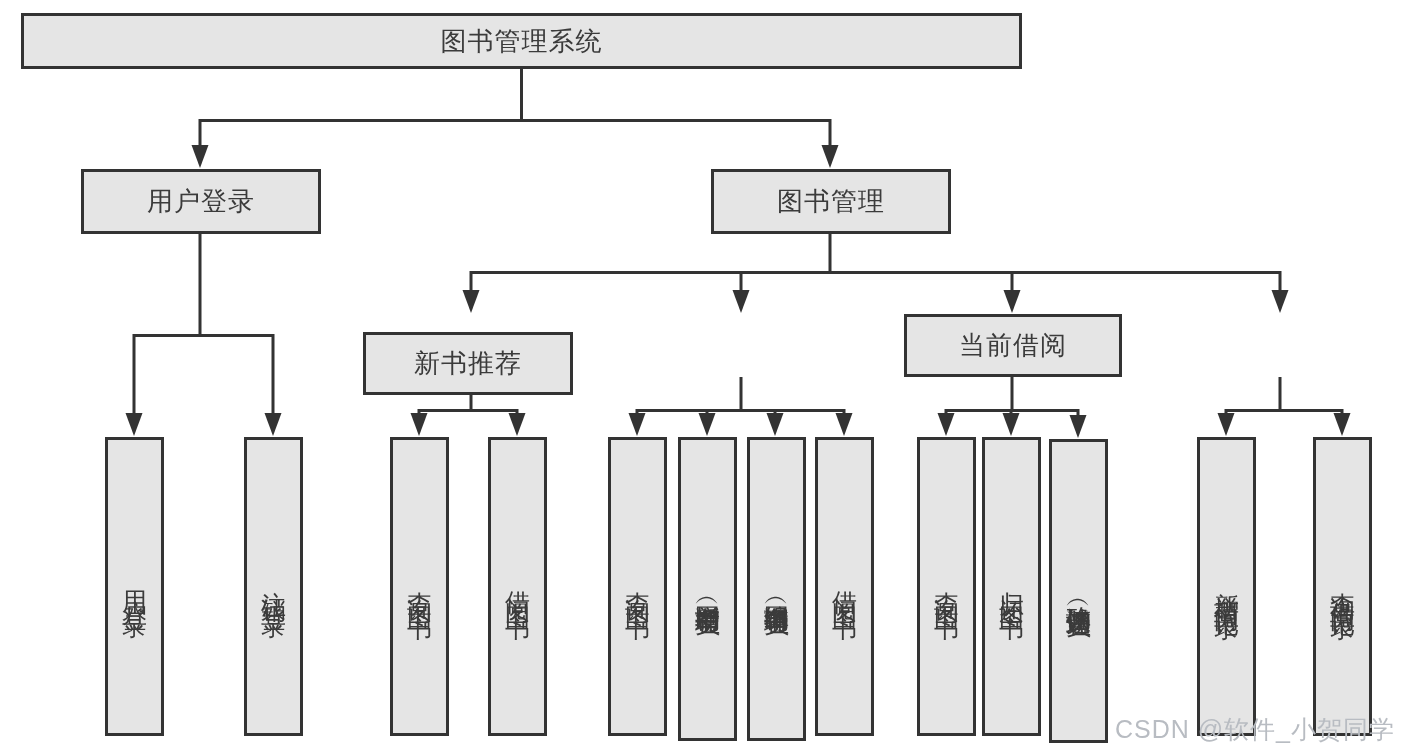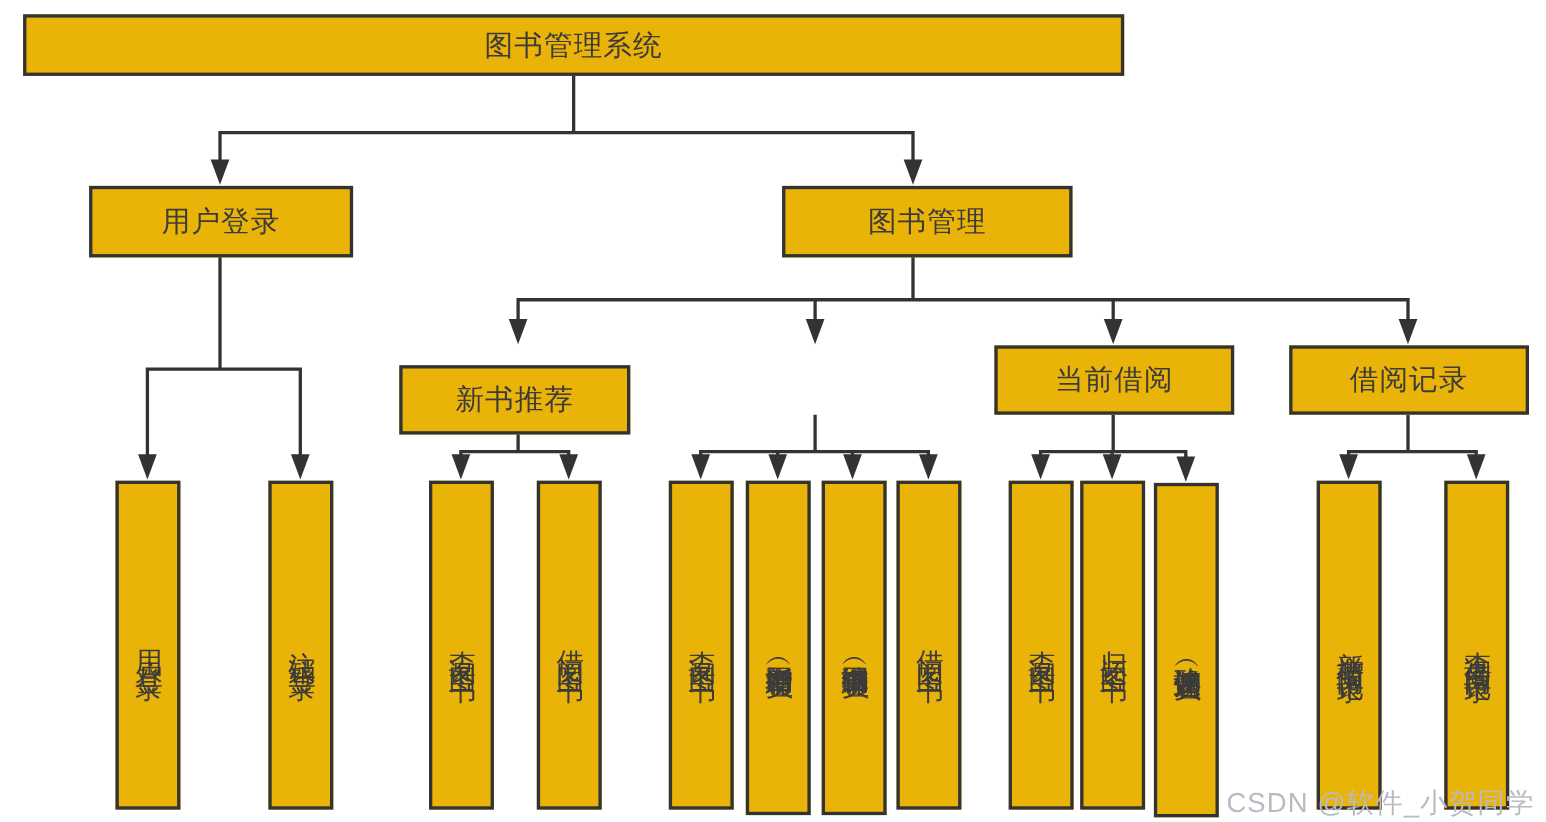--- a/index.html
+++ b/index.html
@@ -19,21 +19,21 @@
   .connectors {
     position: absolute;
     left: 0;
     top: 0;
     z-index: 1;
   }
   .box {
     position: absolute;
     box-sizing: border-box;
     border: 3px solid #333333;
-    background: #eab308;
+    background: #e5e5e5;
     display: flex;
     align-items: center;
     justify-content: center;
     z-index: 2;
   }
   .hlabel {
     font-size: 26px;
     letter-spacing: 1px;
     color: #3b3b3b;
     white-space: nowrap;
@@ -98,32 +98,29 @@
     </g>
   </svg>
 
   <div class="box" style="left:21px; top:13px; width:1001px; height:56px;">
     <span class="hlabel">图书管理系统</span>
   </div>
 
   <div class="box" style="left:81px; top:169px; width:240px; height:65px;">
     <span class="hlabel">用户登录</span>
   </div>
-  <div class="box" style="left:711px; top:169px; width:264px; height:65px;">
+  <div class="box" style="left:711px; top:169px; width:240px; height:65px;">
     <span class="hlabel">图书管理</span>
   </div>
 
   <div class="box" style="left:363px; top:332px; width:210px; height:63px;">
     <span class="hlabel">新书推荐</span>
   </div>
   <div class="box" style="left:904px; top:314px; width:218px; height:63px;">
     <span class="hlabel">当前借阅</span>
-  </div>
-  <div class="box" style="left:1172px; top:314px; width:218px; height:63px;">
-    <span class="hlabel">借阅记录</span>
   </div>
 
   <div class="box" style="left:105px; top:437px; width:59px; height:299px;">
     <span class="vlabel ls-lg">用户登录</span>
   </div>
   <div class="box" style="left:244px; top:437px; width:59px; height:299px;">
     <span class="vlabel ls-lg">注销登录</span>
   </div>
 
   <div class="box" style="left:390px; top:437px; width:59px; height:299px;">

